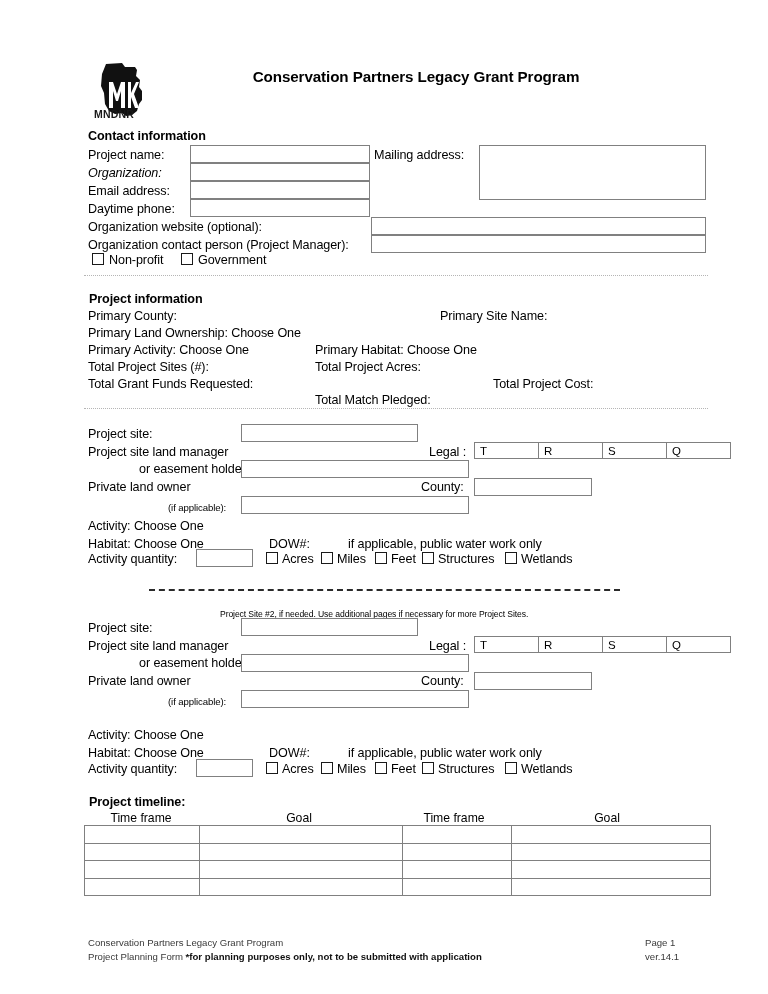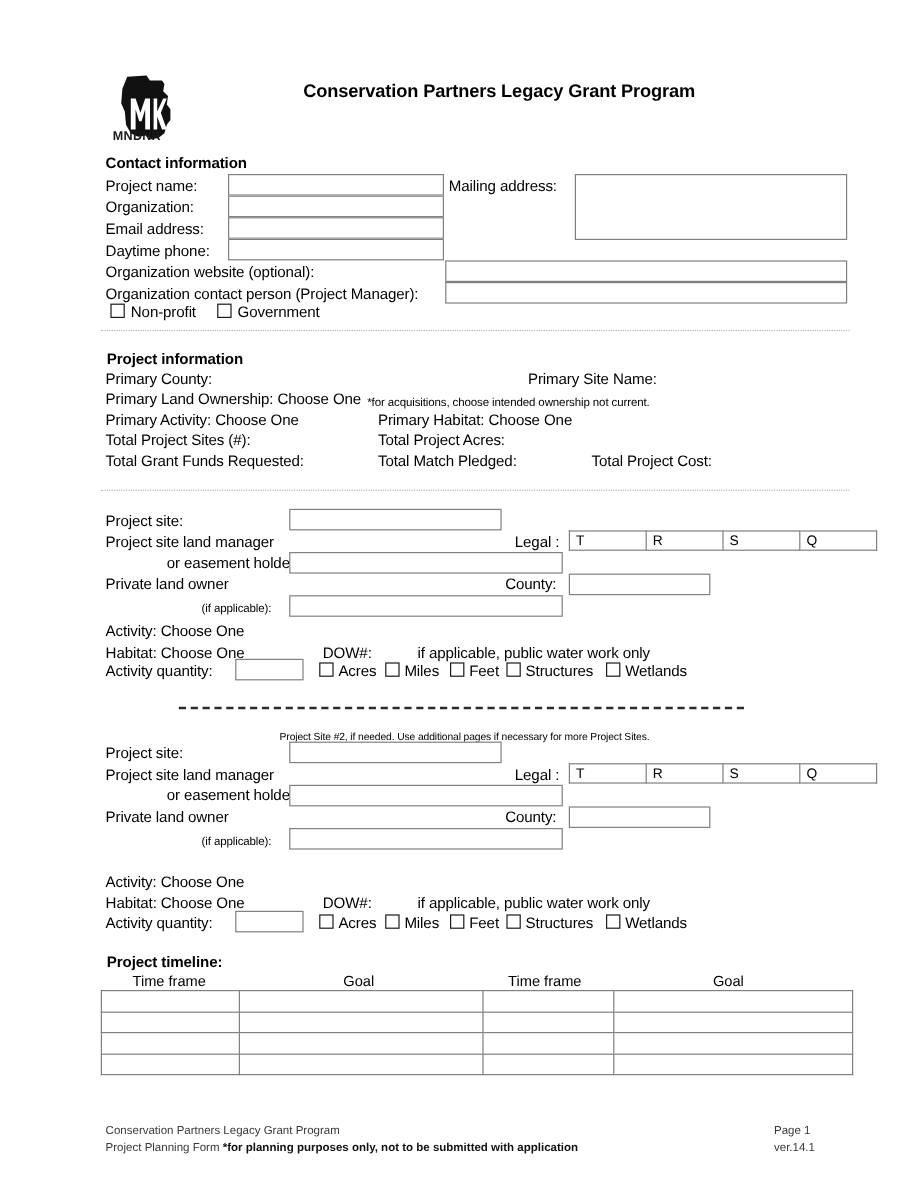--- a/index.html
+++ b/index.html
@@ -172,21 +172,21 @@
     <div class="logo-text">MNDNR</div>
 
     <div class="title-block">
       <div class="title-line">Conservation Partners Legacy Grant Program</div>
     </div>
   </div>
 
   <div class="lbl bold" style="left:88px; top:128px;">Contact information</div>
 
   <div class="lbl" style="left:88px; top:147px;">Project name:</div>
-  <div class="lbl" style="left:88px; top:165px;">Organization:</div>
+  <div class="lbl" style="left:88px; top:165px;font-style:italic;">Organization:</div>
   <div class="lbl" style="left:88px; top:183px;">Email address:</div>
   <div class="lbl" style="left:88px; top:201px;">Daytime phone:</div>
   <div class="lbl" style="left:88px; top:219px;">Organization website (optional):</div>
   <div class="lbl" style="left:88px; top:237px;">Organization contact person (Project Manager):</div>
 
   <div class="lbl" style="left:374px; top:147px;">Mailing address:</div>
 
   <div class="box" style="left:190px; top:145px; width:180px; height:18px;"></div>
   <div class="box" style="left:190px; top:163px; width:180px; height:18px;"></div>
   <div class="box" style="left:190px; top:181px; width:180px; height:18px;"></div>
@@ -203,30 +203,29 @@
   <div class="lbl" style="left:198px; top:252px;">Government</div>
 
   <div class="dotsep" style="left:84px; top:275px; width:624px;"></div>
 
   <div class="lbl bold" style="left:89px; top:291px;">Project information</div>
 
   <div class="lbl" style="left:88px; top:308px;">Primary County:</div>
   <div class="lbl" style="left:406px; top:308px;margin-left:34px;">Primary Site Name:</div>
 
   <div class="lbl" style="left:88px; top:325px;"><span>Primary Land Ownership:</span> <span>Choose One</span></div>
-  <div class="lbl small" style="left:306px; top:328px;">*for acquisitions, choose intended ownership not current.</div>
 
   <div class="lbl" style="left:88px; top:342px;"><span>Primary Activity:</span> <span>Choose One</span></div>
   <div class="lbl" style="left:315px; top:342px;"><span>Primary Habitat:</span> <span>Choose One</span></div>
 
   <div class="lbl" style="left:88px; top:359px;">Total Project Sites (#):</div>
   <div class="lbl" style="left:315px; top:359px;">Total Project Acres:</div>
 
   <div class="lbl" style="left:88px; top:376px;text-align:center;">Total Grant Funds Requested:</div>
-  <div class="lbl" style="left:315px; top:376px;">Total Match Pledged:</div>
+  <div class="lbl" style="left:315px; top:392px;">Total Match Pledged:</div>
   <div class="lbl" style="left:493px; top:376px;">Total Project Cost:</div>
 
   <div class="dotsep" style="left:84px; top:408px; width:624px;"></div>
 
   <div class="lbl" style="left:88px; top:426px;">Project site:</div>
   <div class="box" style="left:241px; top:424px; width:177px; height:18px;"></div>
 
   <div class="lbl" style="left:88px; top:444px;">Project site land manager</div>
   <div class="lbl" style="left:429px; top:444px;">Legal :</div>
 
@@ -265,21 +264,21 @@
   <div class="cbox" style="left:321px; top:552px;"></div>
   <div class="lbl" style="left:337px; top:551px;">Miles</div>
   <div class="cbox" style="left:375px; top:552px;"></div>
   <div class="lbl" style="left:391px; top:551px;">Feet</div>
   <div class="cbox" style="left:422px; top:552px;"></div>
   <div class="lbl" style="left:438px; top:551px;">Structures</div>
   <div class="cbox" style="left:505px; top:552px;"></div>
   <div class="lbl" style="left:521px; top:551px;">Wetlands</div>
 
   <div class="dashsep" style="left:149px; top:589px; width:471px;"></div>
-  <div class="lbl tiny" style="left:233px; top:606px;">Project Site #2, if needed.  Use additional pages if necessary for more Project Sites.</div>
+  <div class="lbl tiny" style="left:220px; top:606px;">Project Site #2, if needed.  Use additional pages if necessary for more Project Sites.</div>
 
   <div class="lbl" style="left:88px; top:620px;">Project site:</div>
   <div class="box" style="left:241px; top:618px; width:177px; height:18px;"></div>
 
   <div class="lbl" style="left:88px; top:638px;">Project site land manager</div>
   <div class="lbl" style="left:429px; top:638px;">Legal :</div>
 
   <table class="trsq" style="left:474px; top:636px; width:232px;">
     <tbody>
         <tr>

